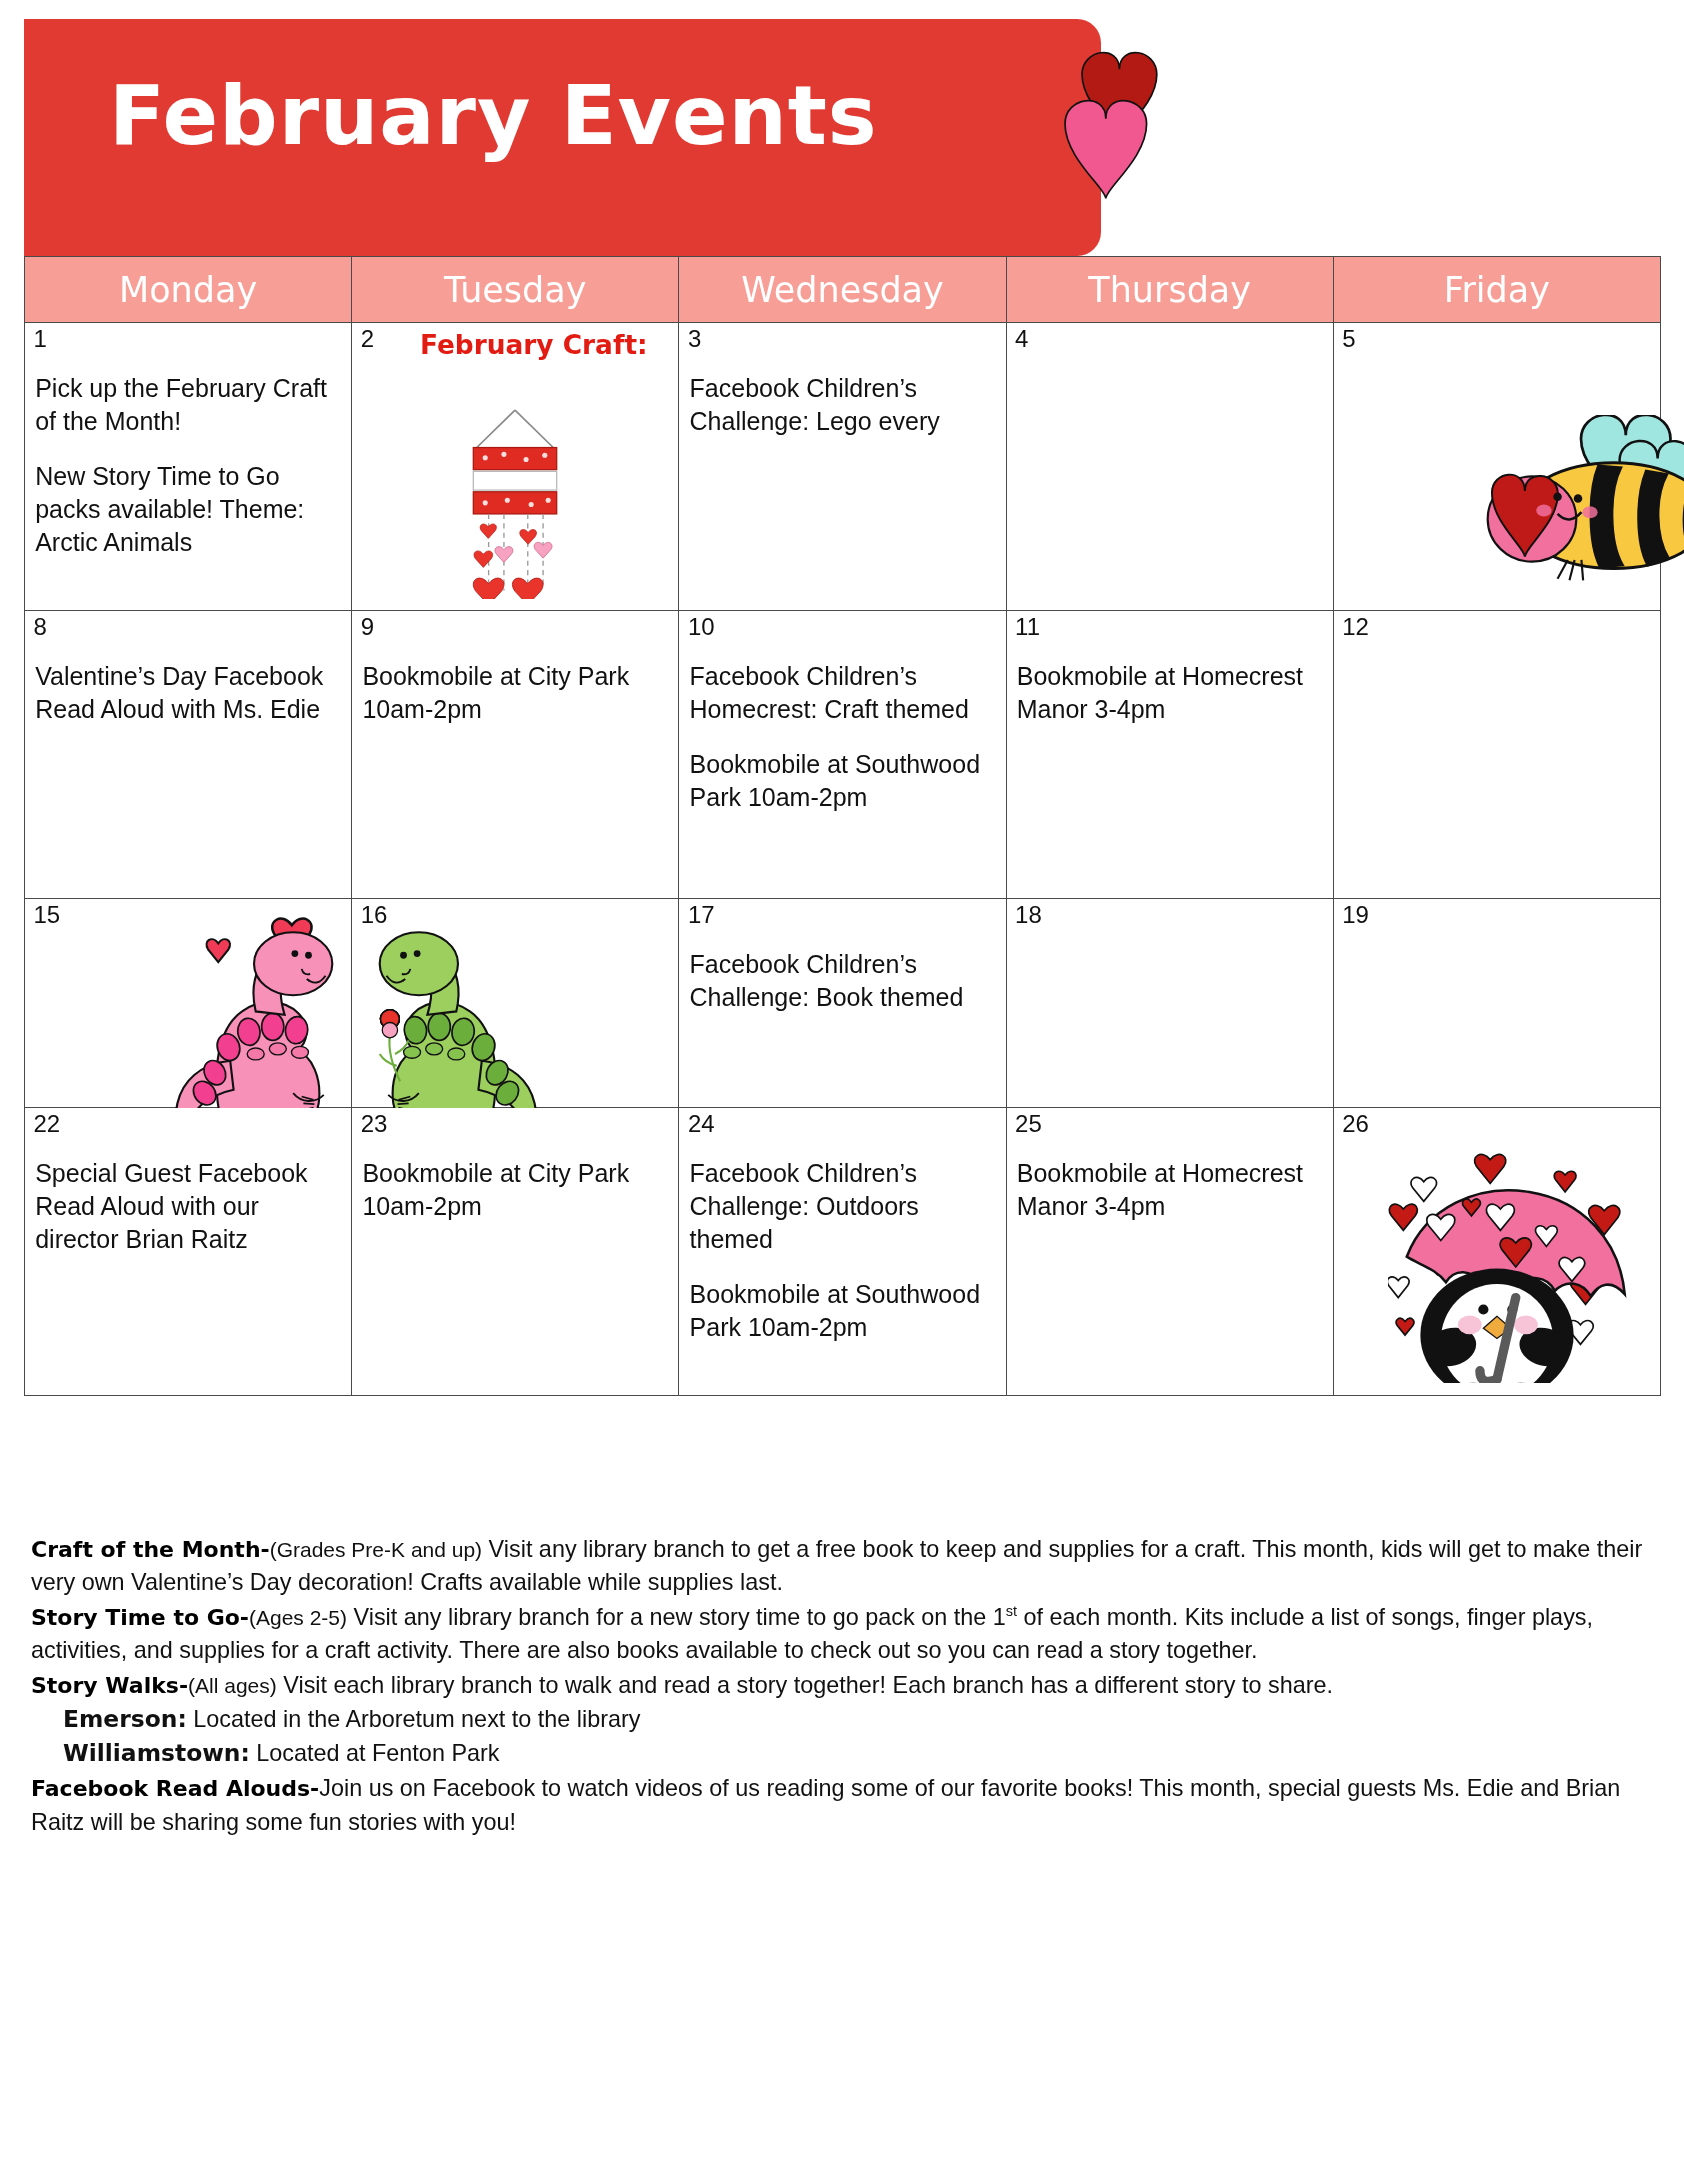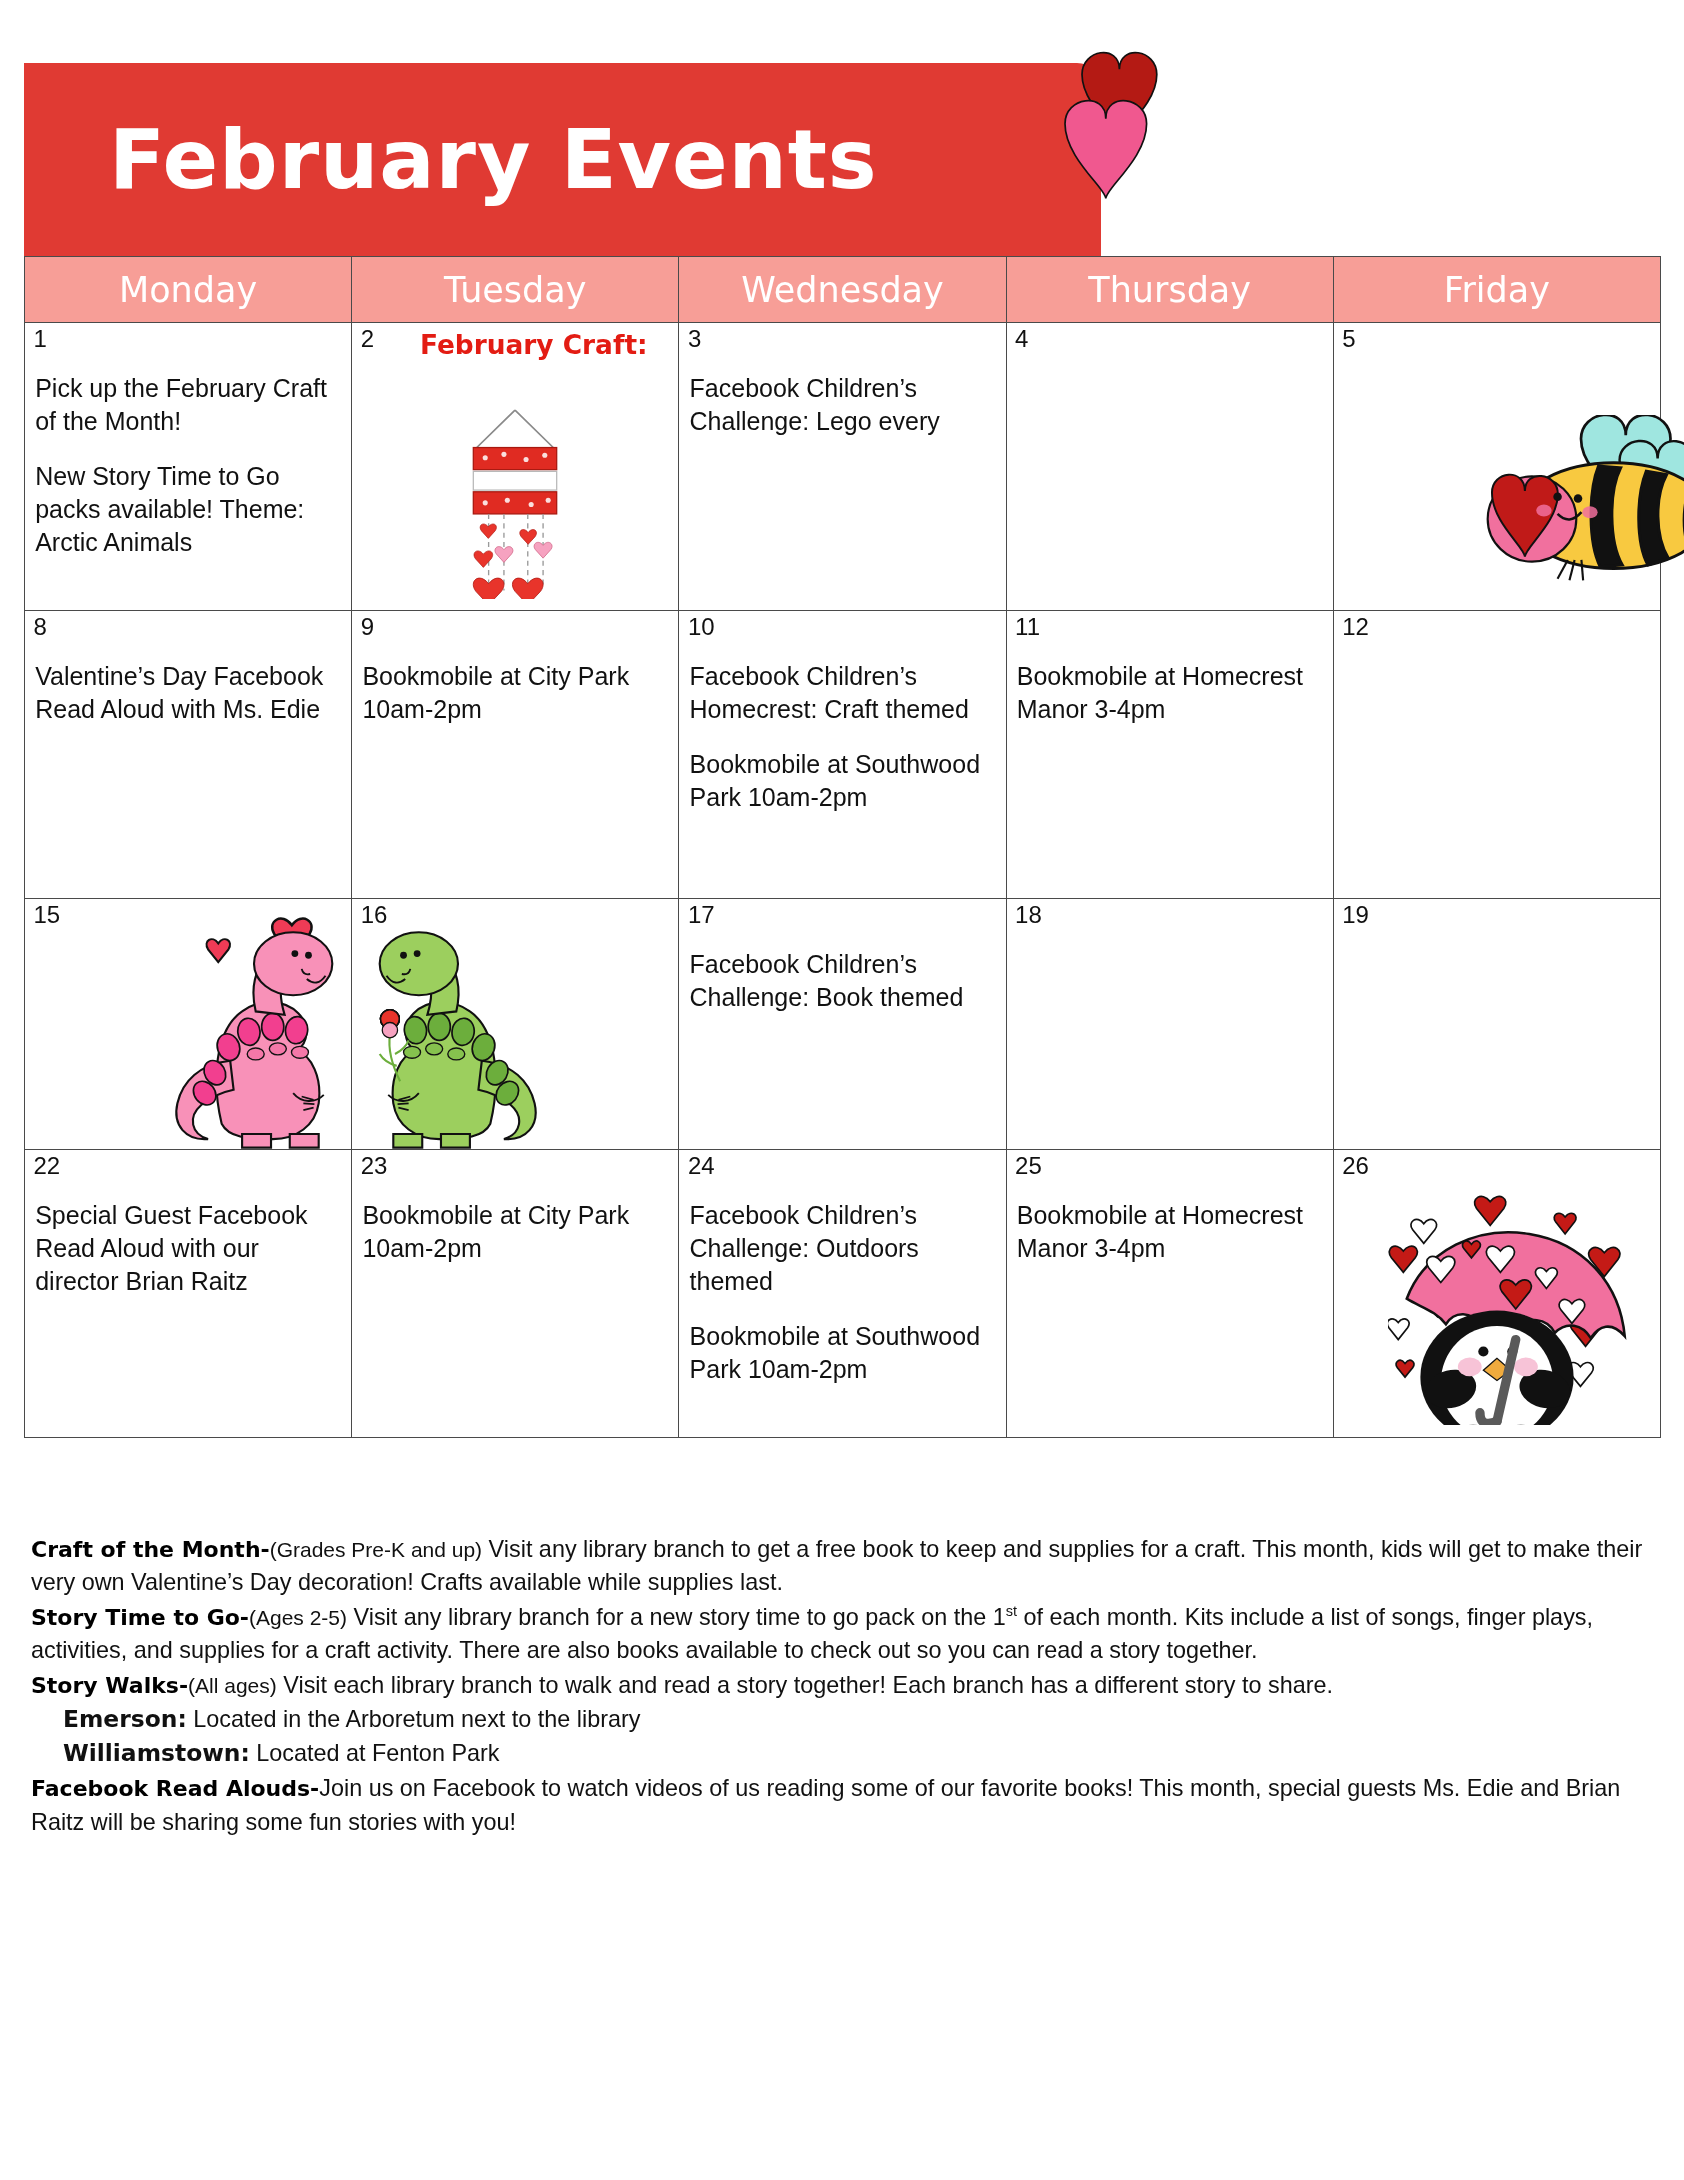--- a/index.html
+++ b/index.html
@@ -9,21 +9,20 @@
     font-family: "Liberation Sans", sans-serif;
   }
   .page { position: relative; width: 1685px; height: 2181px; overflow: hidden; }
 
   
   .banner {
     position: absolute; left: 24px; top: 19px;
     width: 1077px; height: 237px;
     background: #e03a33;
     border-radius: 0 24px 24px 0;
-    margin-top: 44px;
   }
   .banner-title {
     position: absolute; left: 85px; top: 49px;
     font-family: "DejaVu Sans", sans-serif;
     font-weight: 700;
     font-size: 82px;
     color: #ffffff;
     letter-spacing: 0.9px;
     white-space: nowrap;
   }
@@ -48,21 +47,21 @@
     vertical-align: middle;
     border-bottom: 1.3px solid #4a4a4a;
   }
   .dow {
     font-family: "DejaVu Sans", sans-serif;
     font-size: 35px;
     font-weight: 400;
     color: #ffffff;
   }
   .cal td { height: 288px; position: relative; background: #fff; }
-  .cal tbody tr:nth-child(3) td { height: 251px; }
+  .cal tbody tr:nth-child(3) td { height: 209px; }
   .daynum {
     position: absolute; left: 8.5px; top: 3.4px;
     font-size: 24px; color: #111;
     font-family: "Liberation Sans", sans-serif;
     line-height: 1.1;
   }
   .events {
     position: absolute; left: 10.2px; top: 49px; right: 8.5px;
     font-size: 25px;
     line-height: 1.32;

